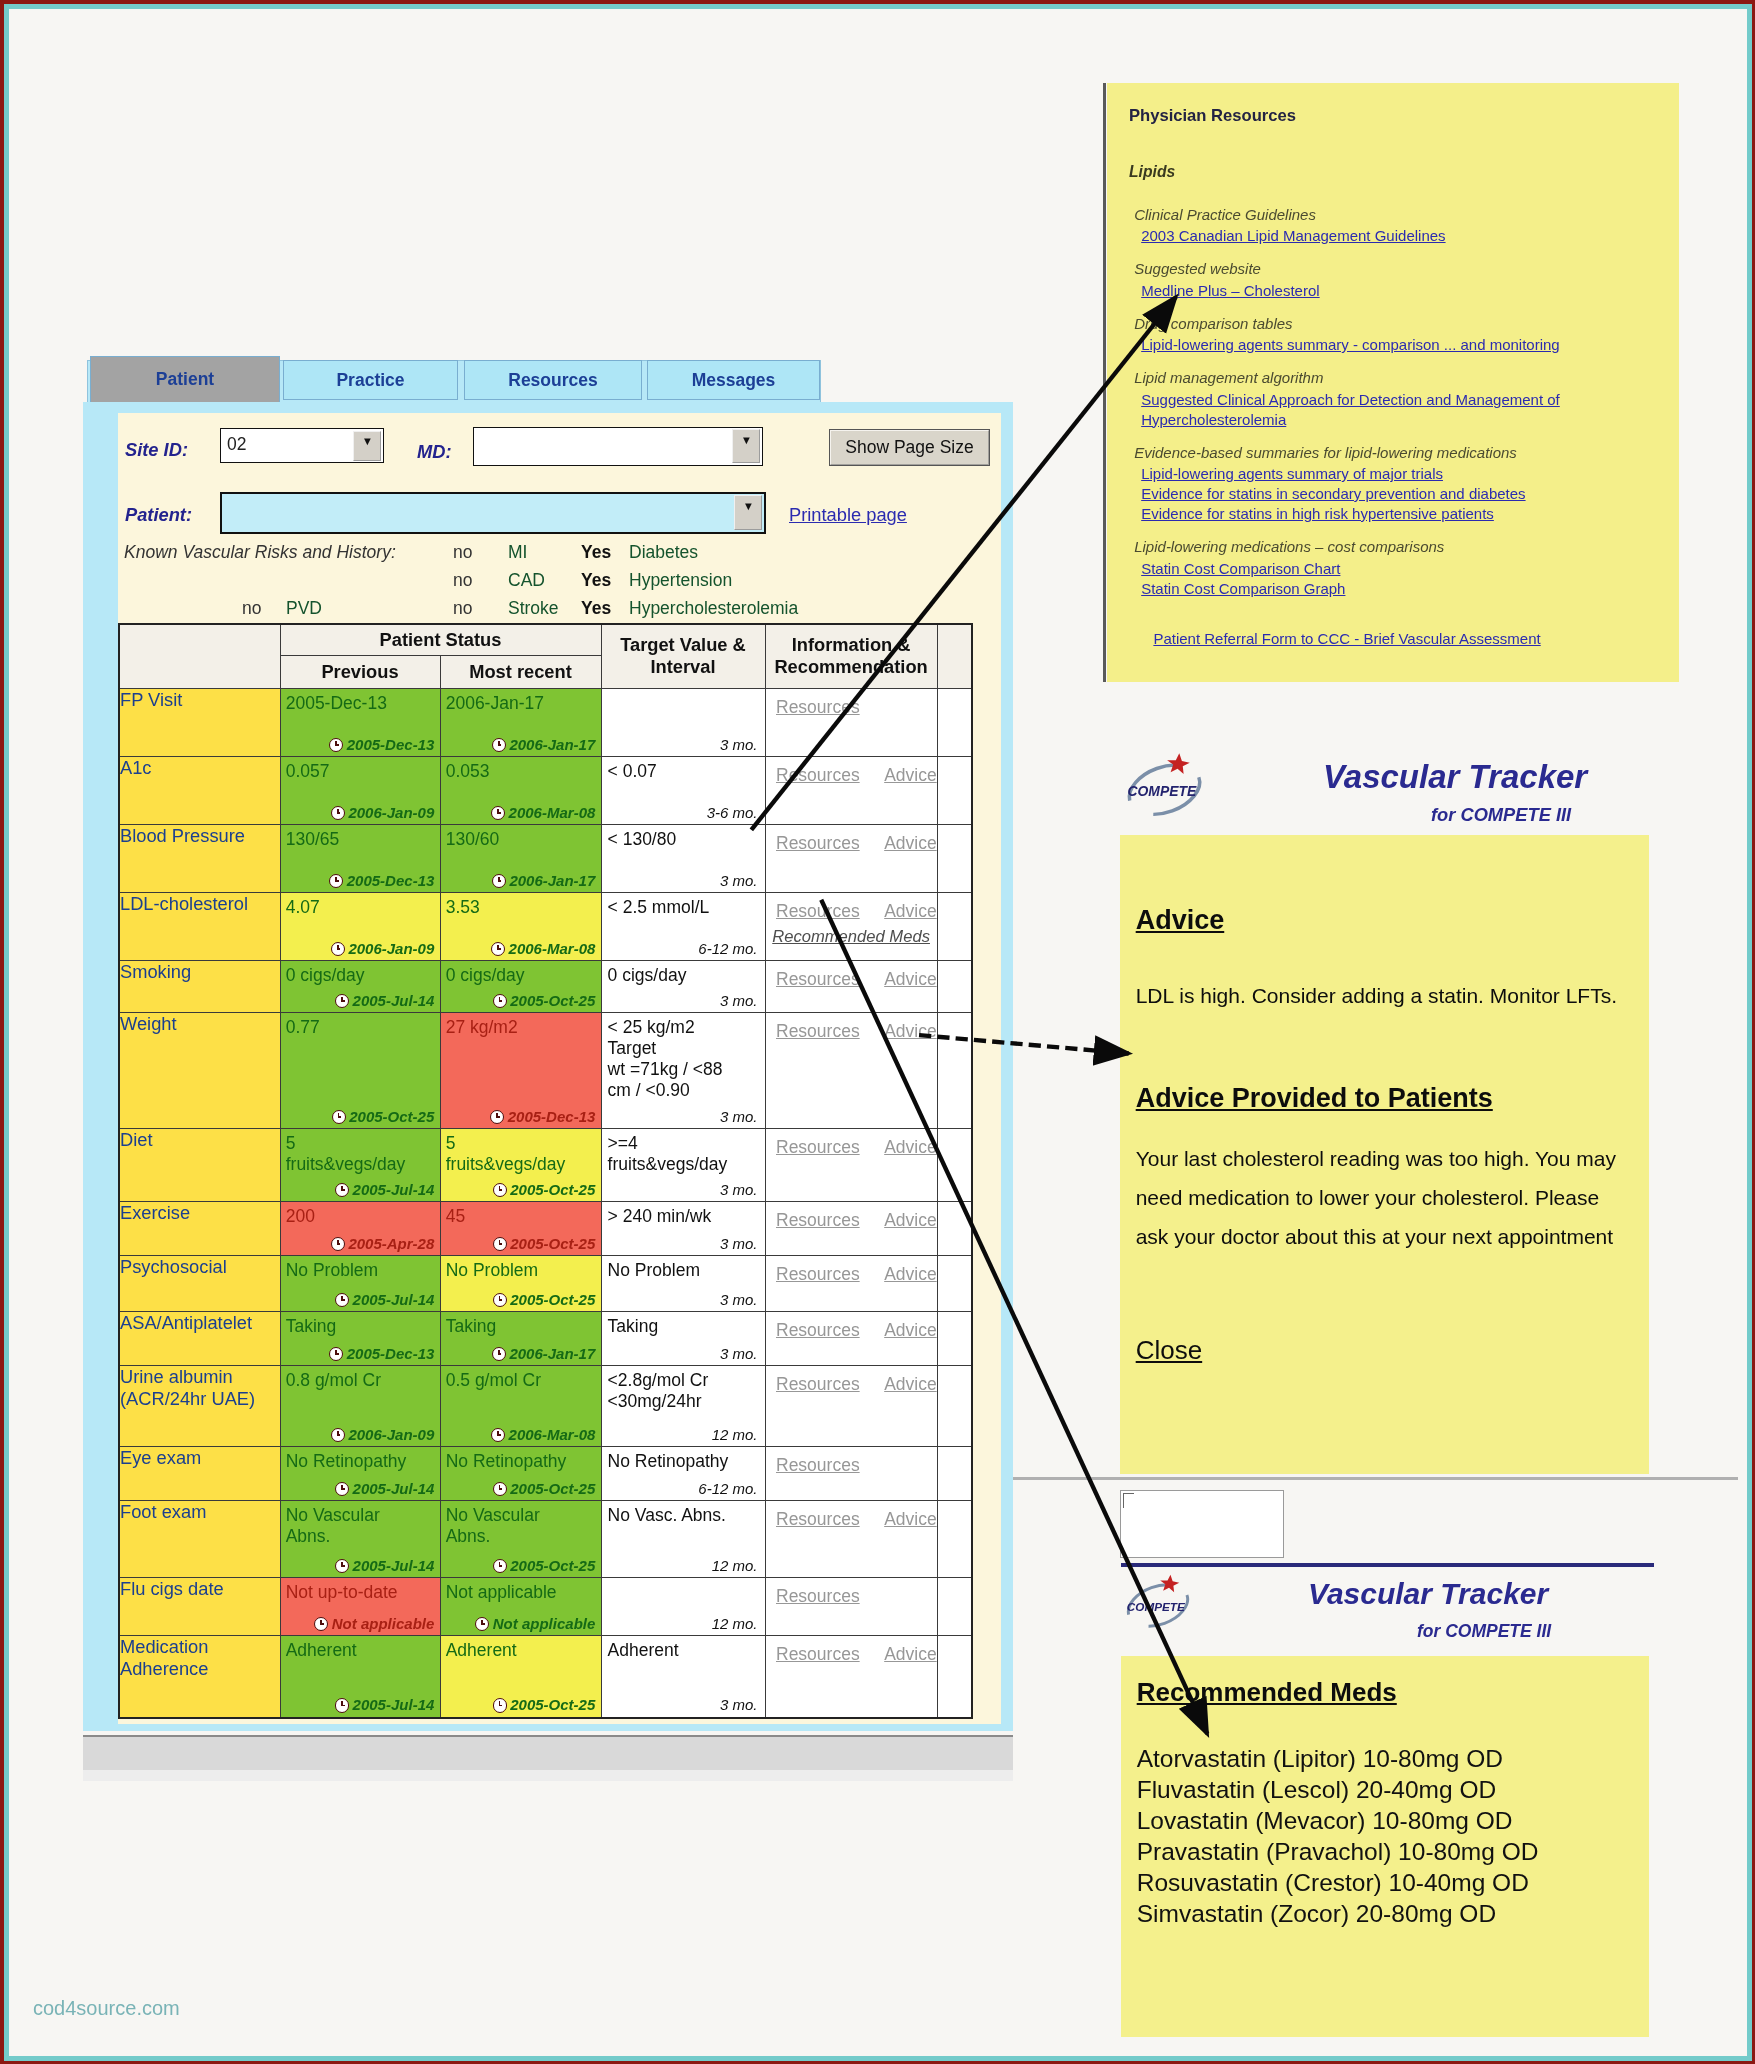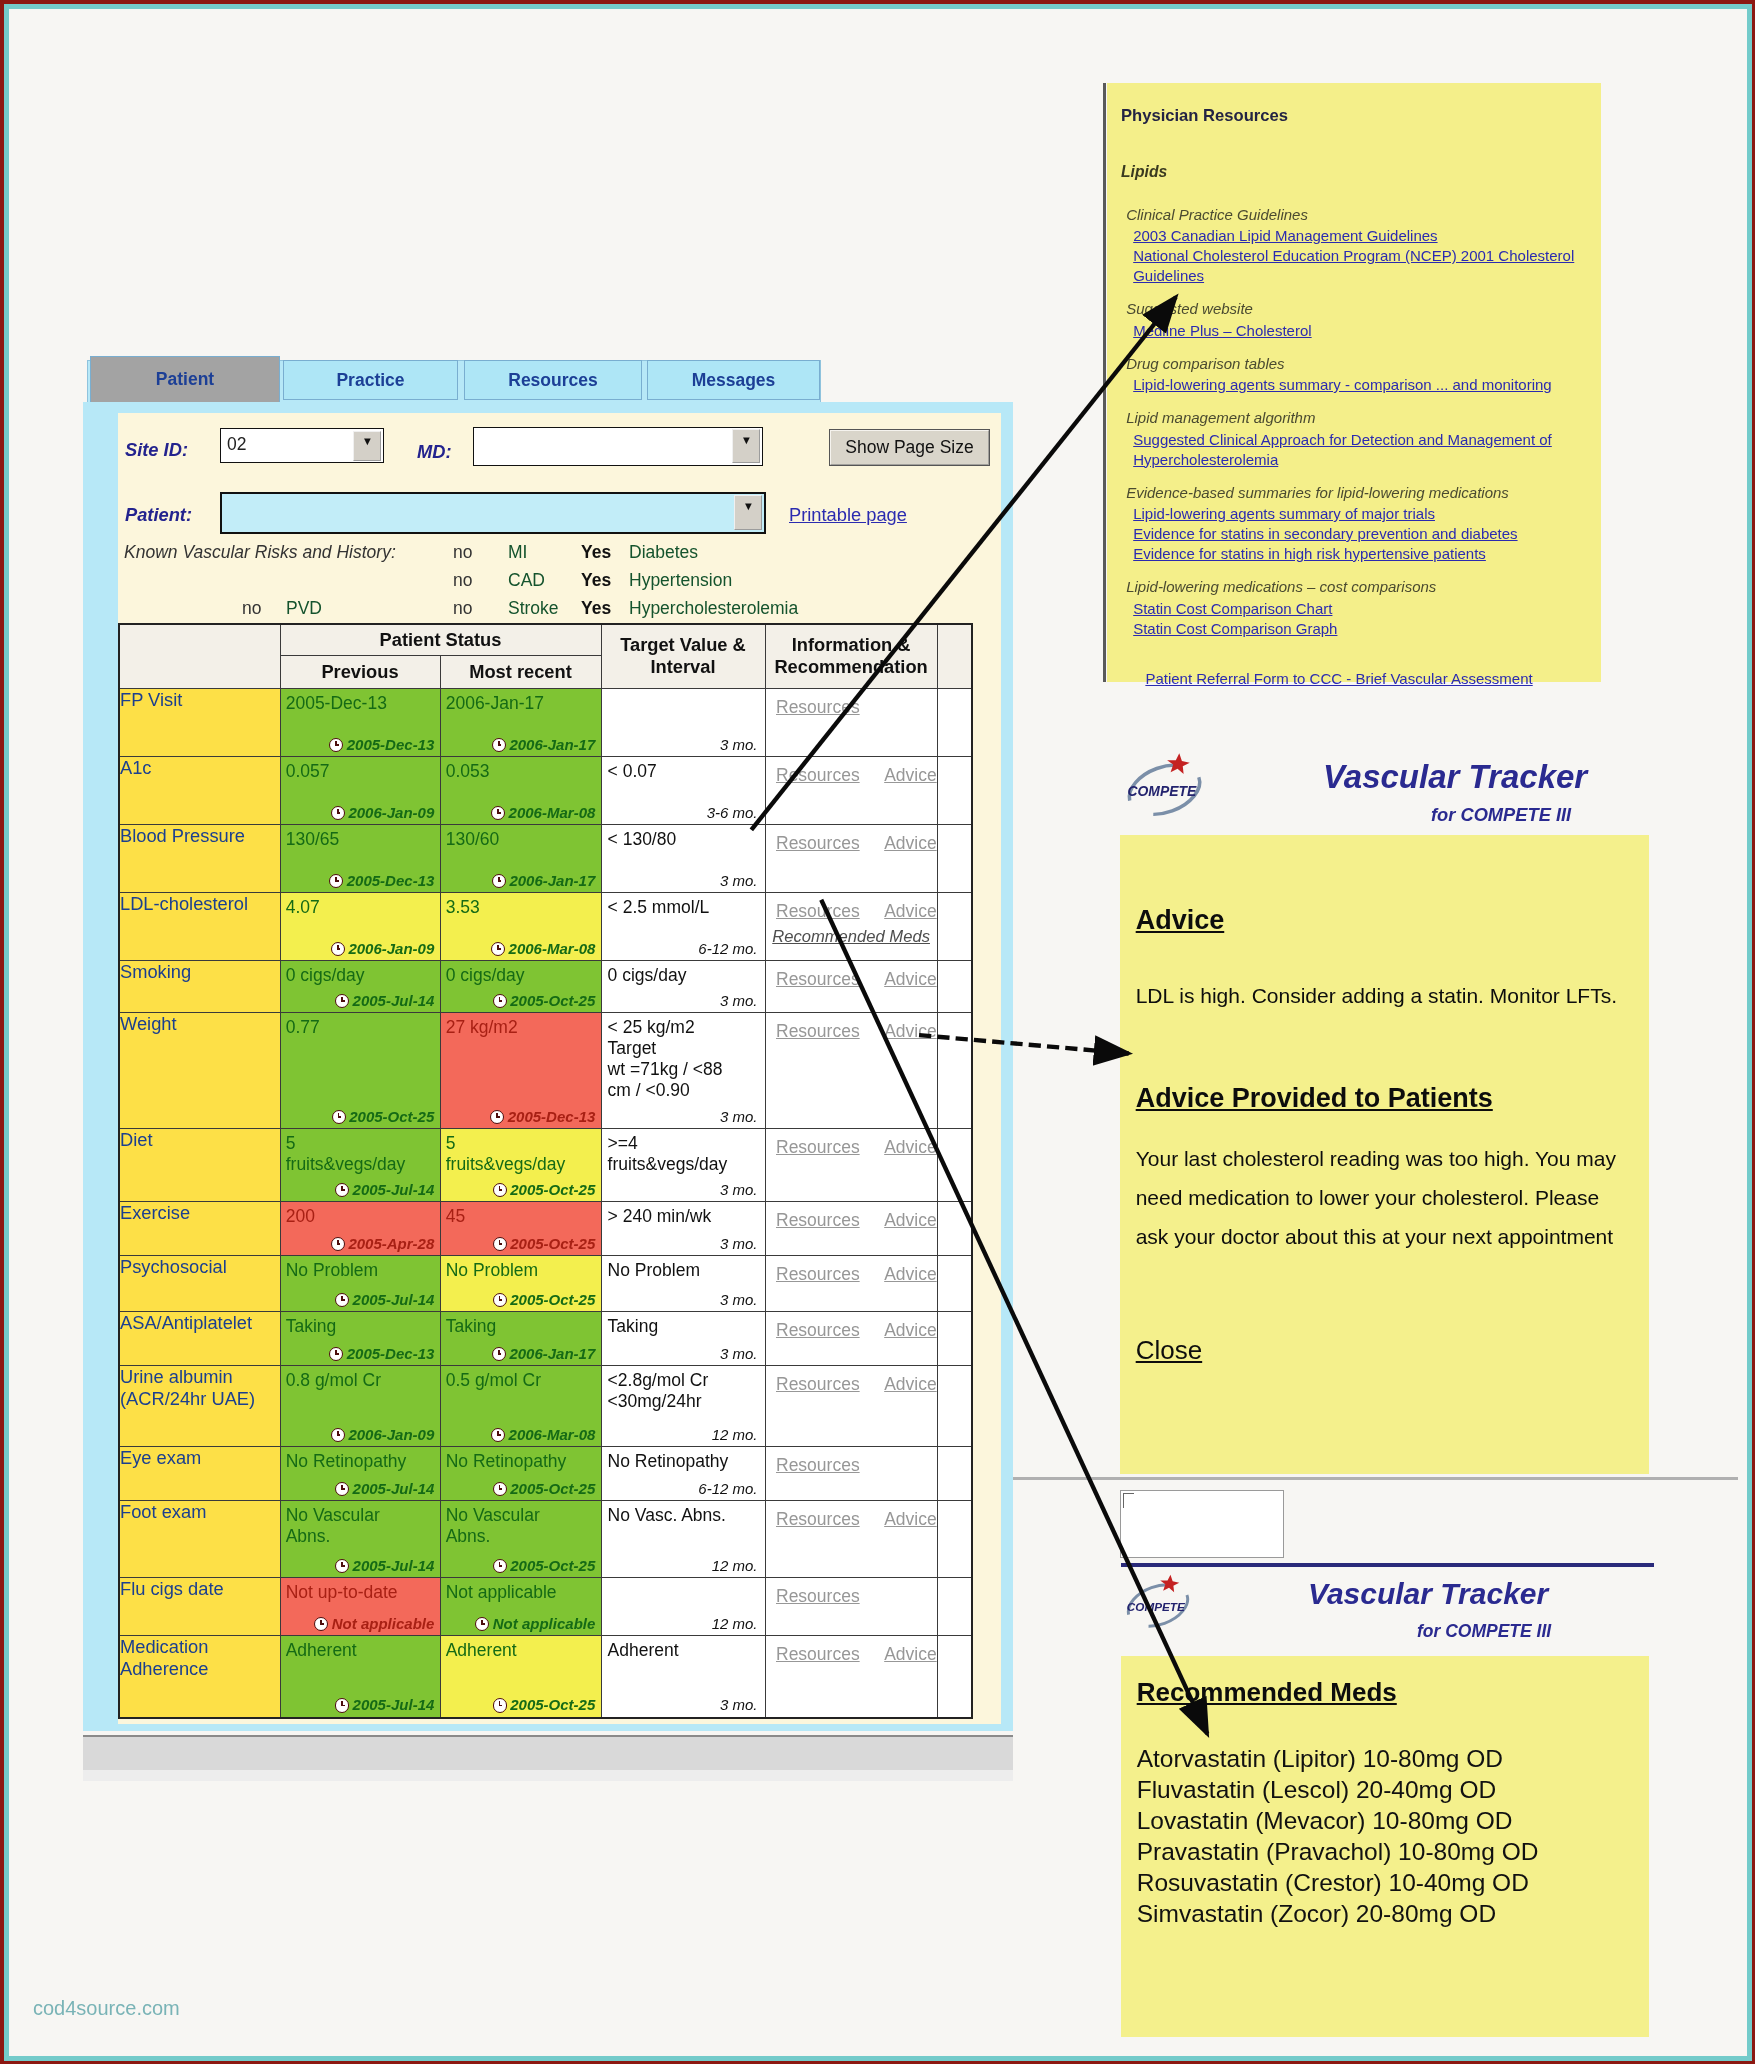--- a/index.html
+++ b/index.html
@@ -55,22 +55,22 @@
   .ilink{color:#979797;text-decoration:underline;font-size:17.5px;white-space:nowrap;}
   .reclink{display:block;text-align:center;margin-top:5.2px;color:#4e4e4e;font-style:italic;
       text-decoration:underline;font-size:16.6px;}
   .clock{display:inline-block;width:12.2px;height:12.2px;border-radius:50%;background:#fff;
       border:1.7px solid #4d0d0d;position:relative;vertical-align:-2.6px;margin-right:3.5px;}
   .clock:before{content:"";position:absolute;left:5.2px;top:1.7px;width:1.7px;height:5.2px;background:#4d0d0d;}
   .clock:after{content:"";position:absolute;left:5.2px;top:5.2px;width:3.5px;height:1.7px;background:#4d0d0d;}
 
   
   .p1-line{position:absolute;left:1103px;top:83px;width:2.6px;height:599px;background:#5a5a5a;}
-  .panel1{position:absolute;left:1107px;top:83px;width:494px;height:599px;background:#f4ef8a;
-      padding:23px 0 0 14px;box-sizing:border-box;}
+  .panel1{position:absolute;left:1107px;top:83px;width:572px;height:599px;background:#f4ef8a;
+      padding:23px 0 0 22px;box-sizing:border-box;}
   .p1-title{font-size:16.6px;font-weight:bold;color:#232343;margin-bottom:37px;}
   .p1-lipids{font-size:15.7px;font-weight:bold;font-style:italic;color:#3a3a20;margin-bottom:24.5px;}
   .p1-group{margin-bottom:14px;}
   .p1-head{font-size:15px;font-style:italic;color:#4a4a30;margin:0 0 3.5px 5.2px;}
   .p1-link{display:block;margin-left:12.2px;font-size:15px;color:#2b2bb0;text-decoration:underline;line-height:20px;}
   .p1-footer{margin:30px 0 0 12.2px;}
 
   .logo{position:absolute;}
   .vt-title{position:absolute;color:#2a2a90;font-weight:bold;font-style:italic;}
   .vt-sub{position:absolute;color:#2a2a90;font-weight:bold;font-style:italic;}
@@ -527,21 +527,20 @@
   <div class="statusbar2"></div>
 
   <div class="p1-line"></div>
   <div class="panel1">
     <div class="p1-title">Physician Resources</div>
     <div class="p1-lipids">Lipids</div>
     <div id="p1-groups">
         <div class="p1-group">
           <div class="p1-head">Clinical Practice Guidelines</div>
           <span class="p1-link">2003 Canadian Lipid Management Guidelines</span>
-          <span class="p1-link">National Cholesterol Education Program (NCEP) 2001 Cholesterol Guidelines</span>
         </div>
         <div class="p1-group">
           <div class="p1-head">Suggested website</div>
           <span class="p1-link">Medline Plus – Cholesterol</span>
         </div>
         <div class="p1-group">
           <div class="p1-head">Drug comparison tables</div>
           <span class="p1-link">Lipid-lowering agents summary - comparison ... and monitoring</span>
         </div>
         <div class="p1-group">

